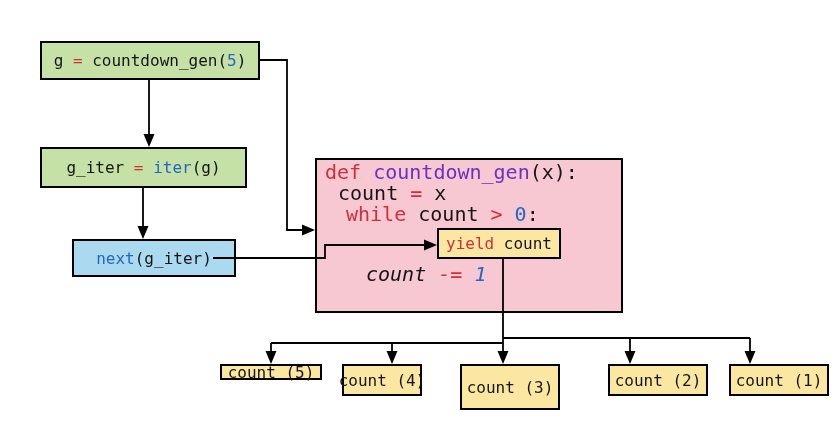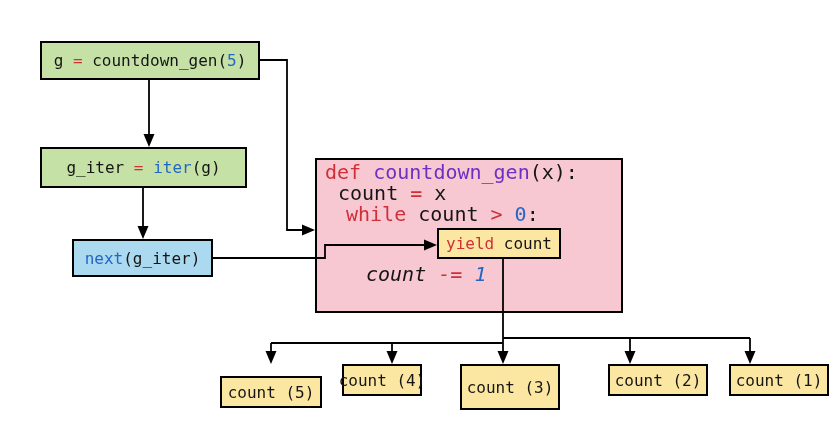--- a/index.html
+++ b/index.html
@@ -21,28 +21,28 @@
   .code-line{
     position:absolute;font-size:20px;line-height:18px;white-space:pre;
     color:var(--text,#151515);
   }
   .tok-k{color:var(--keyword_red,#cf3038);}
   .tok-n{color:var(--builtin_blue,#2367c4);}
   .tok-f{color:var(--function_purple,#6c31c3);}
   .tok-t{color:var(--text,#151515);}
   #node-g     {left:40px;  top:41px;  width:220px; height:39px;}
   #node-giter {left:40px;  top:147px; width:207px; height:41px;}
-  #node-next  {left:72px;  top:239px; width:141px; height:38px;}
+  #node-next  {left:72px;  top:239px; width:164px; height:38px;}
   #node-code  {left:315px; top:158px; width:308px; height:155px;}
   #node-yield {left:437px; top:228px; width:124px; height:31px;}
   #cl-0{left:325px;top:163px;}
   #cl-1{left:338px;top:184px;}
   #cl-2{left:346px;top:205px;text-align:right;}
   #cl-3{left:366px;top:265px;font-style:italic;}
-  #out-0{left:220px;top:376px;width:102px;height:32px;}
+  #out-0{left:220px;top:364px;width:102px;height:16px;}
   #out-1{left:342px;top:364px;width:80px;height:32px;}
   #out-2{left:460px;top:364px;width:100px;height:46px;}
   #out-3{left:580px;top:364px;width:100px;height:32px;margin-left:28px;}
   #out-4{left:700px;top:364px;width:100px;height:32px;margin-left:29px;}
   svg.edges{position:absolute;left:0;top:0;pointer-events:none;}
 </style>
 </head>
 <body>
 
 <div id="canvas">

